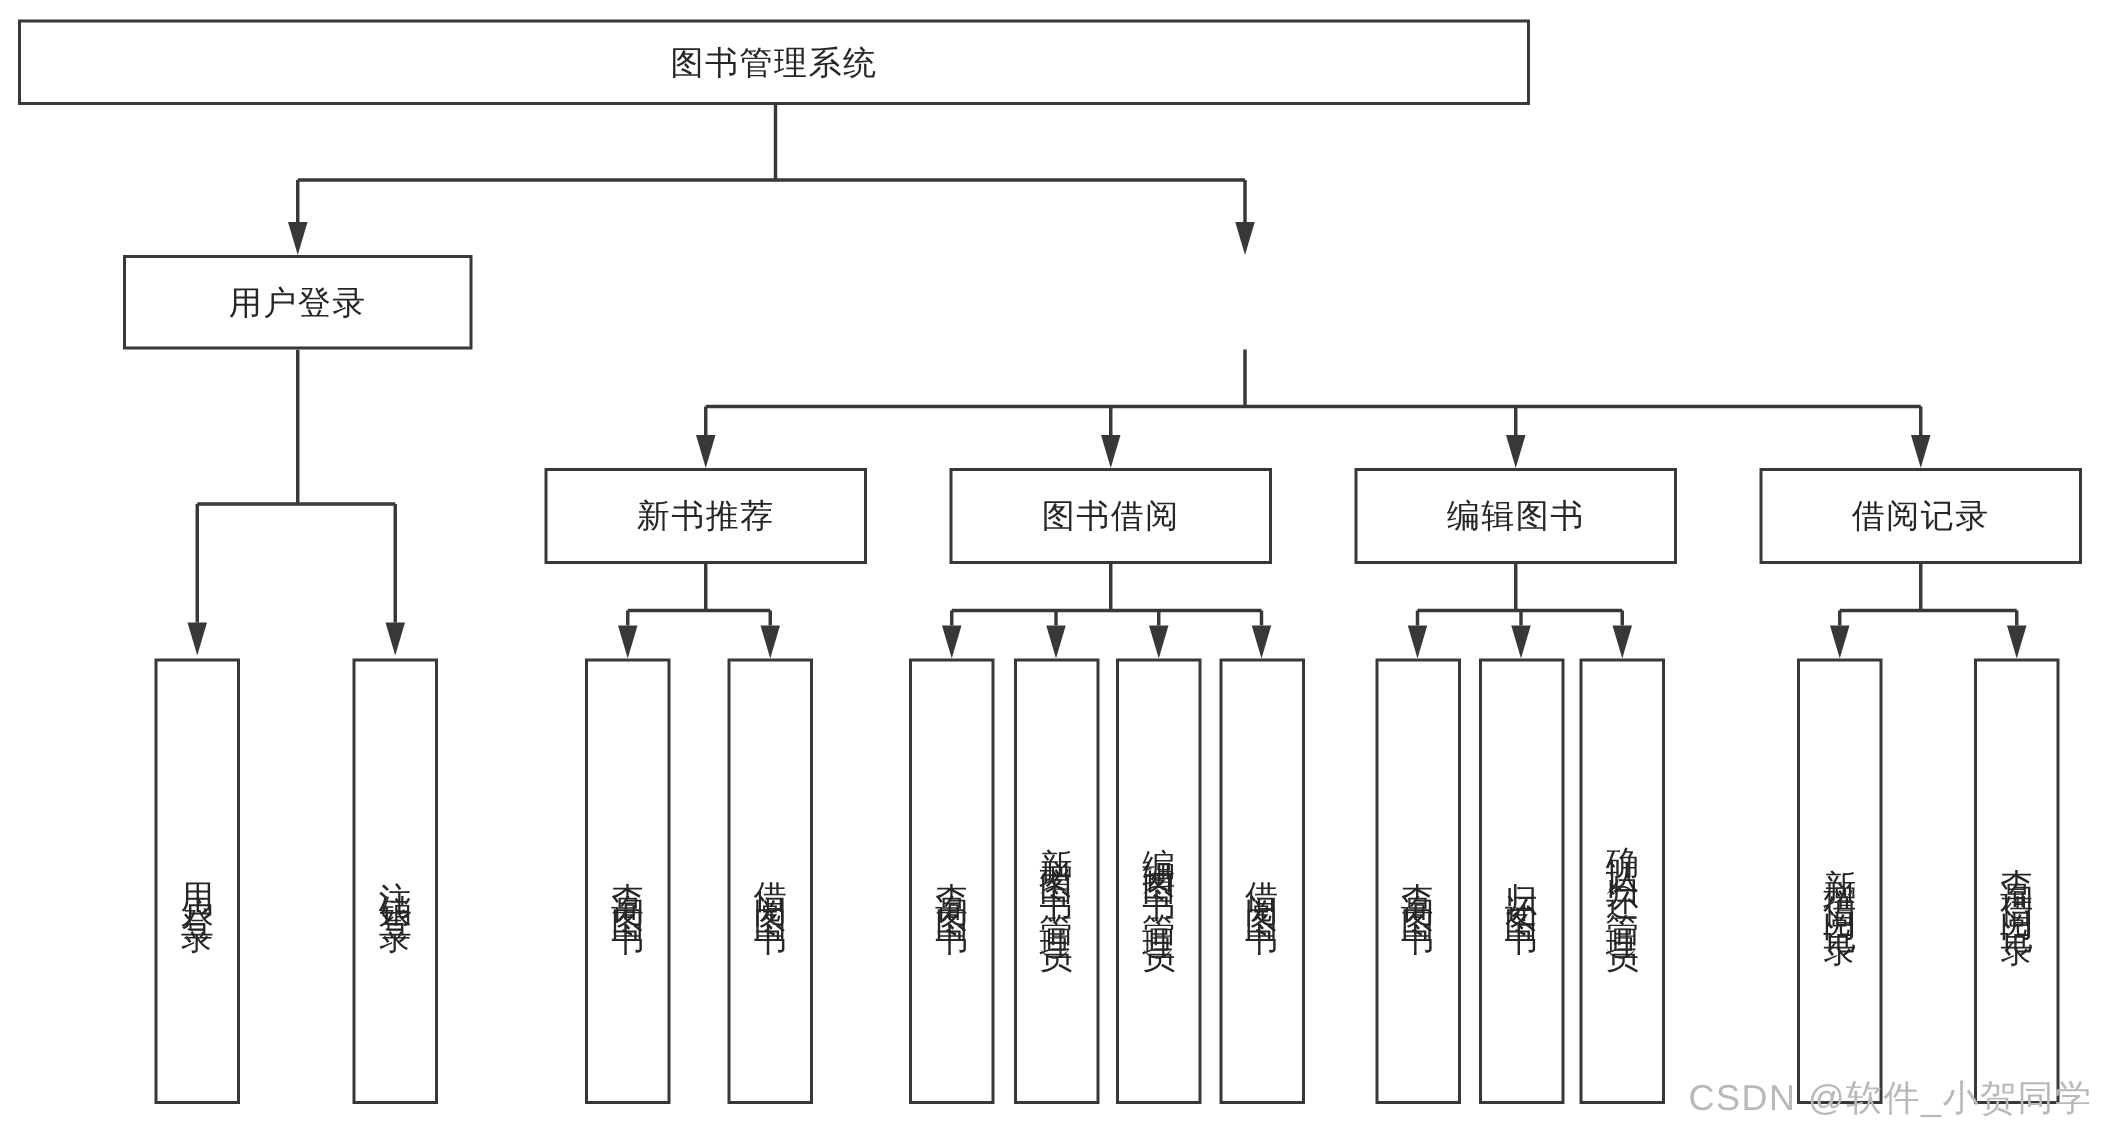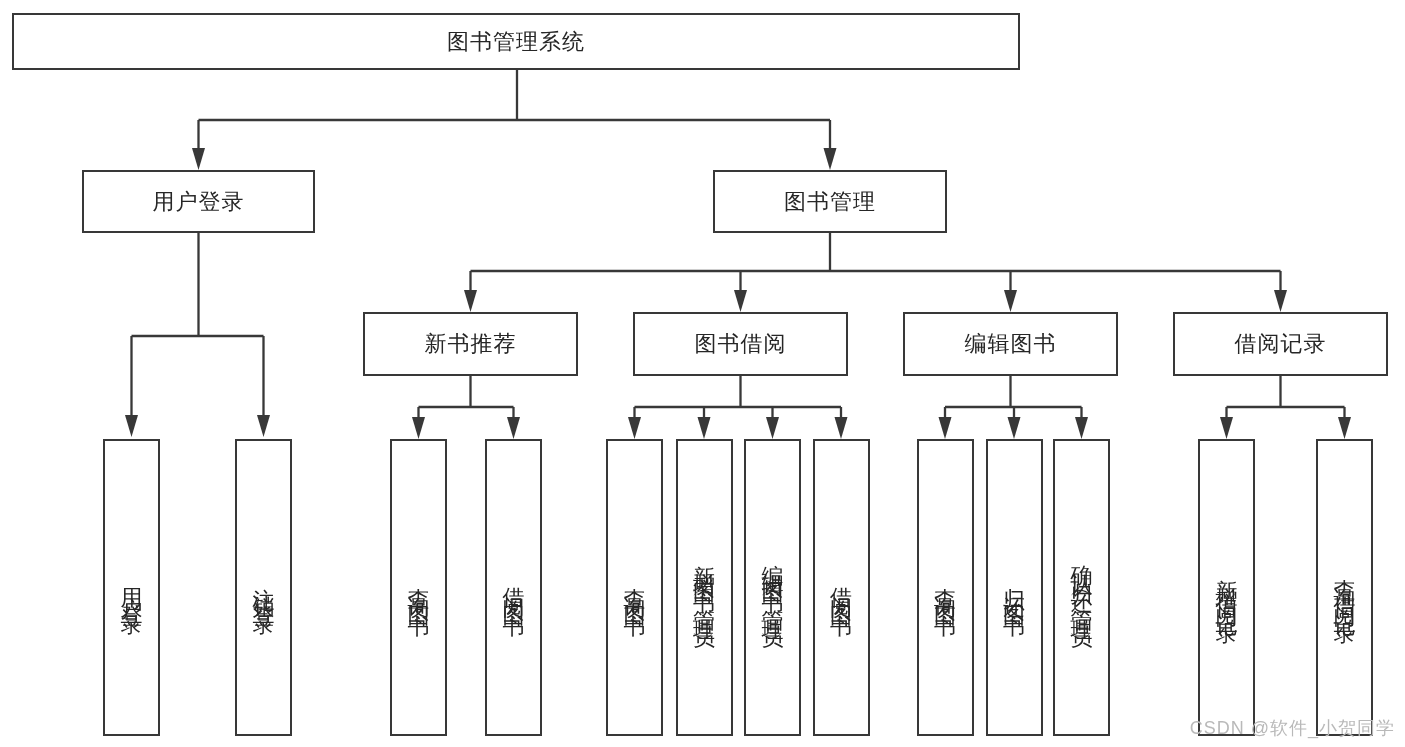--- a/index.html
+++ b/index.html
@@ -55,21 +55,21 @@
     color: var(--text);
     font-size: 22px;
     letter-spacing: 9px;
     line-height: 1;
     white-space: nowrap;
   }
   .watermark {
     position: absolute;
     top: 716px;
     right: 10px;
-    font-size: 18px;
+    font-size: 24px;
     color: var(--watermark);
     letter-spacing: 1px;
     z-index: 5;
     white-space: nowrap;
   }
 </style>
 </head>
 <body>
 
 <div class="stage">
@@ -110,21 +110,20 @@
       <path d="M1014 439 l-6.5 -22 h13 z"></path>
       <path d="M1081.5 439 l-6.5 -22 h13 z"></path>
       <path d="M1226.5 439 l-6.5 -22 h13 z"></path>
       <path d="M1344.5 439 l-6.5 -22 h13 z"></path>
     </g>
   </svg>
 
   <div class="node" style="left:12px; top:13px; width:1008px; height:57px;">图书管理系统</div>
 
   <div class="node" style="left:82px; top:170px; width:233px; height:63px;">用户登录</div>
-  <div class="node" style="left:713px; top:170px; width:234px; height:63px;">图书管理</div>
 
   <div class="node" style="left:633px; top:312px; width:215px; height:64px;">图书借阅</div>
   <div class="node" style="left:363px; top:312px; width:215px; height:64px;">新书推荐</div>
   <div class="node" style="left:903px; top:312px; width:215px; height:64px;">编辑图书</div>
   <div class="node" style="left:1173px; top:312px; width:215px; height:64px;">借阅记录</div>
 
   <div class="leaf" style="left:103px;">
     <span class="vtext">用户登录</span>
   </div>
   <div class="leaf" style="left:235px;">

